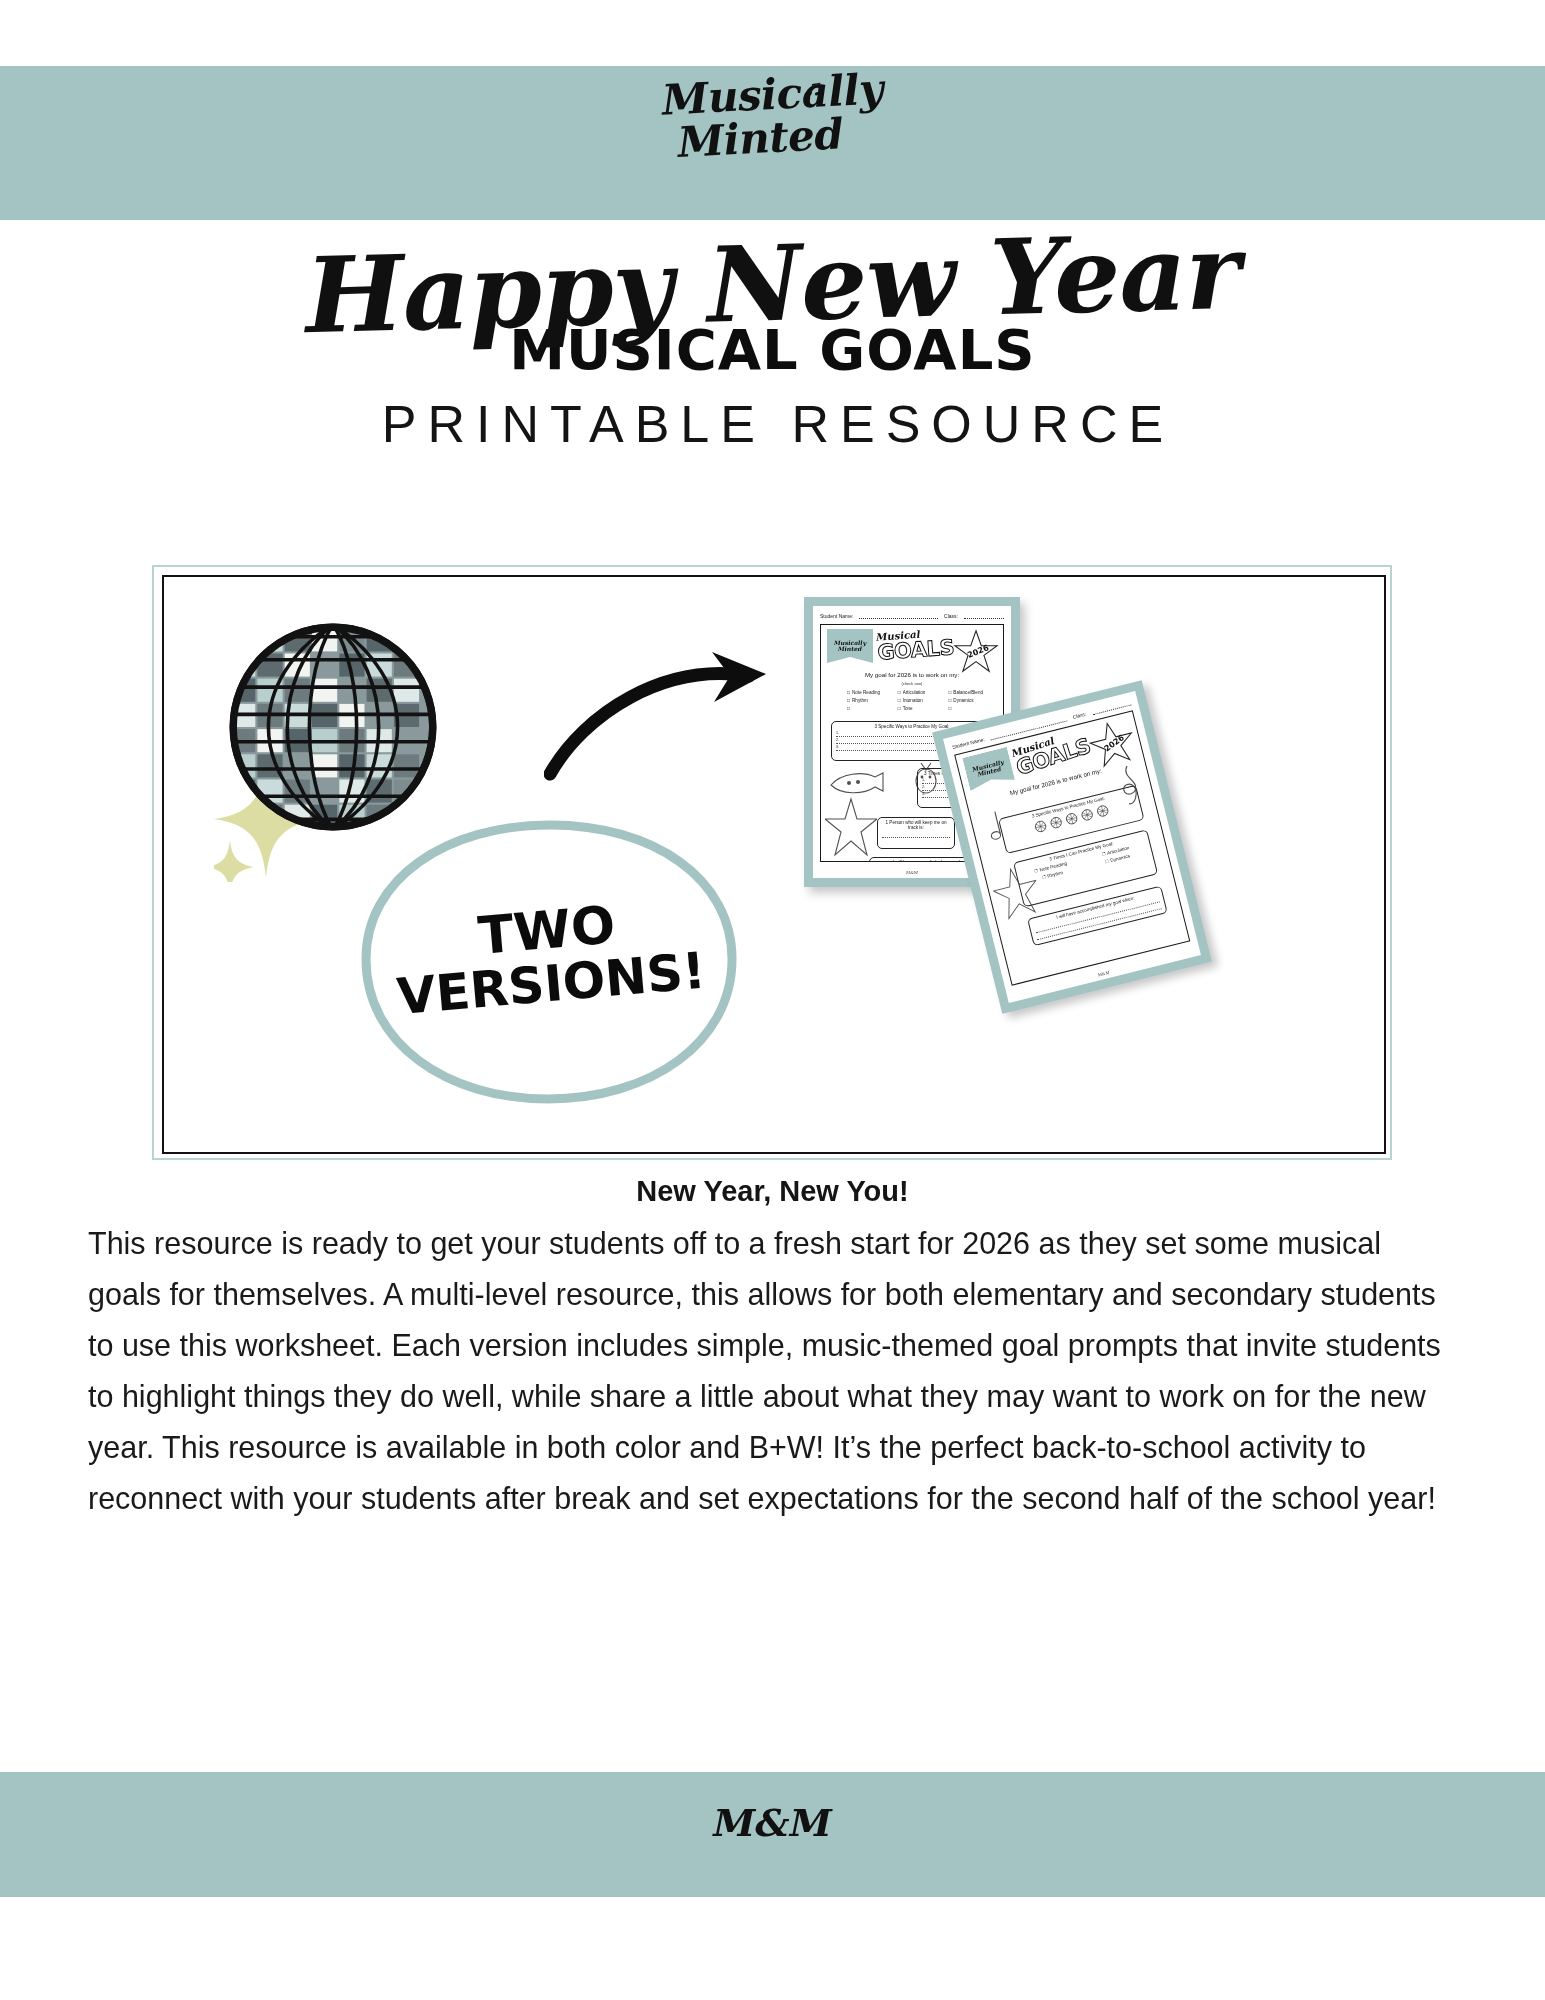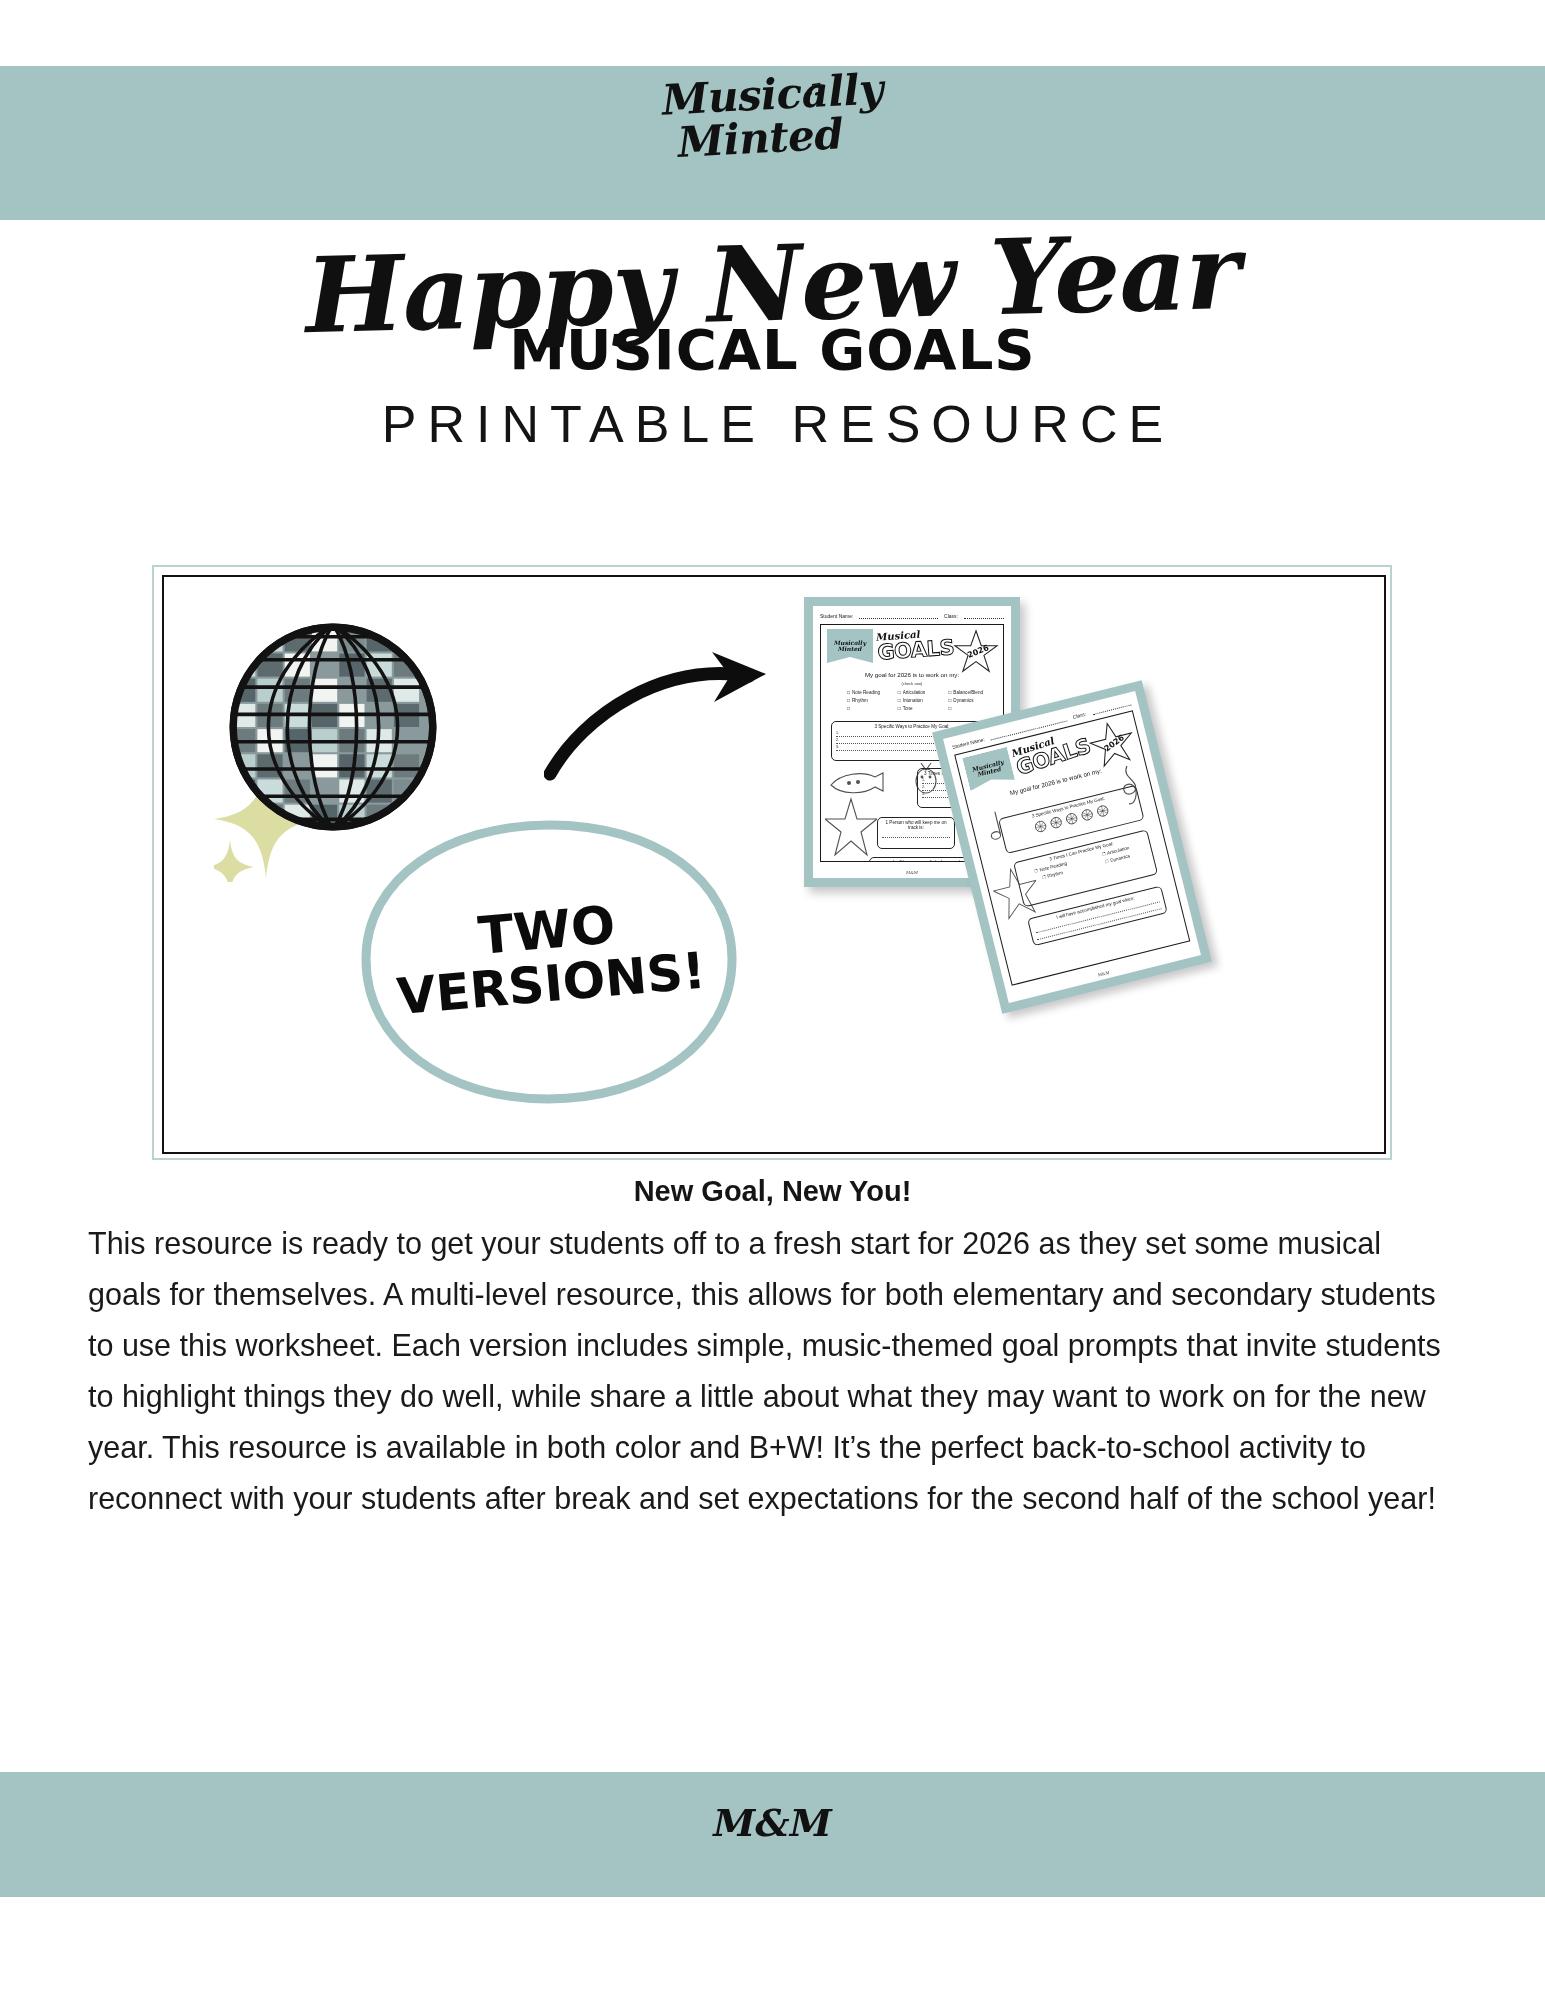--- a/index.html
+++ b/index.html
@@ -599,17 +599,17 @@
             <path d="M18 2 C10 12 22 18 22 26 C22 36 8 36 8 28 C8 22 16 20 20 26 C24 34 16 48 10 44" fill="none" stroke="#333" stroke-width="1.3"></path>
           </svg>
         </div>
         <div class="ws-foot">M&amp;M</div>
       </div>
     </div>
 
   </div>
 </div>
 
-<div class="copy-heading">New Goal, New You!</div>
+<div class="copy-heading">New Year, New You!</div>
 <div class="copy-body">This resource is ready to get your students off to a fresh start for 2026 as they set some musical goals for themselves. A multi-level resource, this allows for both elementary and secondary students to use this worksheet. Each version includes simple, music-themed goal prompts that invite students to highlight things they do well, while share a little about what they may want to work on for the new year. This resource is available in both color and B+W! It’s the perfect back-to-school activity to reconnect with your students after break and set expectations for the second half of the school year!</div>
 
 <div class="band band-bottom"></div>
 <div class="footer-mark">M&amp;M</div>
 
 </body></html>

